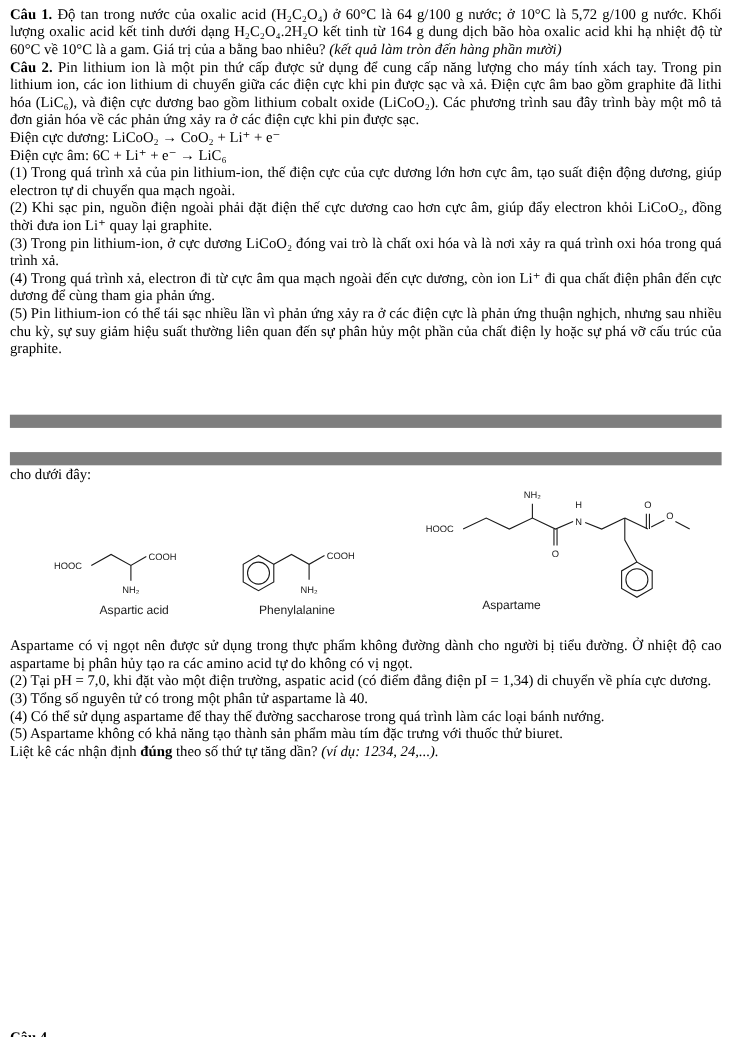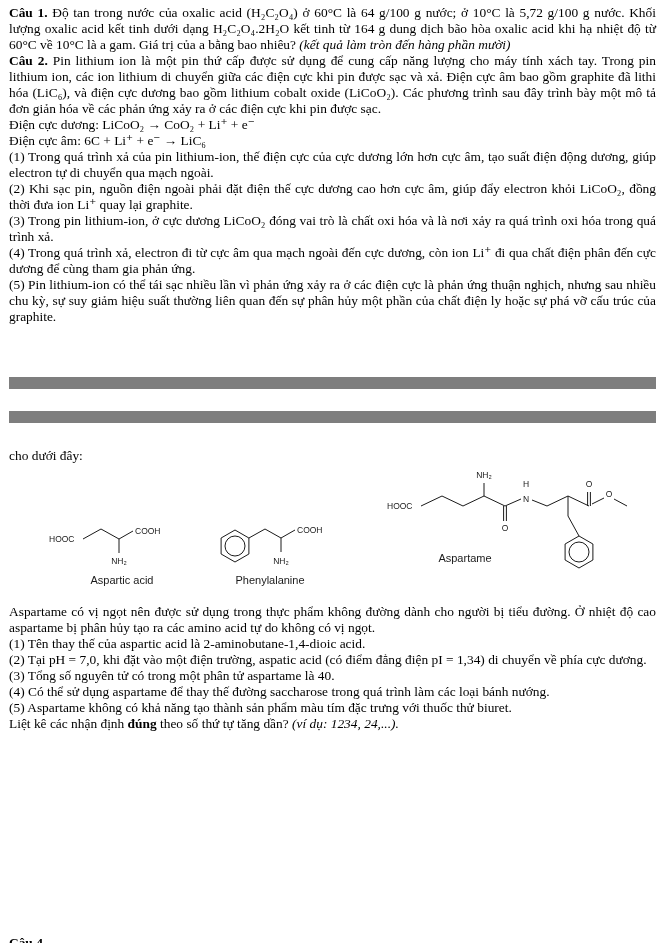--- a/index.html
+++ b/index.html
@@ -17,36 +17,36 @@
   p { margin: 0; text-align: justify; }
   b { font-weight: bold; }
   i { font-style: italic; }
 
   .q3-intro { margin-top: 66px; }
 
   .pagebreak { margin-top: 52px; }
   .pagebreak .bar { height: 12px; background: #7e7e7e; }
   .pagebreak .bar + .bar { margin-top: 22px; }
 
-  .continue-line { margin-top: 25px; }
+  .continue-line { }
 
   .figures { position: relative; height: 134px; margin-top: 2px; }
   .fig { position: absolute; }
   .fig-aspartic { left: 38px; top: 32px; width: 150px; }
   .fig-phenylalanine { left: 196px; top: 32px; width: 130px; }
   .fig-aspartame { left: 376px; top: 0; width: 260px; }
   .caption {
     position: absolute;
     font-family: "Liberation Sans", sans-serif;
     font-size: 11px;
     color: #1a1a1a;
     text-align: center;
   }
   .fig-aspartic .caption, .fig-phenylalanine .caption { left: 0; right: 0; top: 74px; }
-  .fig-aspartame .caption { left: 30px; width: 100px; top: 84px; }
+  .fig-aspartame .caption { left: 30px; width: 100px; top: 102px; }
 
   svg .bond { stroke: #1a1a1a; stroke-width: 1; fill: none; }
   svg .ring { stroke: #1a1a1a; stroke-width: 1; fill: none; }
   svg text { font-family: "Liberation Sans", sans-serif; font-size: 8.5px; fill: #1a1a1a; }
   svg text.mid { text-anchor: middle; }
 
   .desc { margin-top: 4px; }
 
   .sliver {
     position: absolute;
@@ -134,21 +134,20 @@
         <path class="bond" d="M207,38 L219,32"></path>
         <text x="224" y="31" class="mid">O</text>
         <path class="bond" d="M229,33 L242,40"></path>
       </svg>
       <div class="caption">Aspartame</div>
     </div>
 
   </div>
 
   <p class="desc">Aspartame có vị ngọt nên được sử dụng trong thực phẩm không đường dành cho người bị tiểu đường. Ở nhiệt độ cao aspartame bị phân hủy tạo ra các amino acid tự do không có vị ngọt.</p>
-  <p>(1) Tên thay thế của aspartic acid là 2-aminobutane-1,4-dioic acid.</p>
   <p>(2) Tại pH = 7,0, khi đặt vào một điện trường, aspatic acid (có điểm đẳng điện pI = 1,34) di chuyển về phía cực dương.</p>
   <p>(3) Tổng số nguyên tử có trong một phân tử aspartame là 40.</p>
   <p>(4) Có thể sử dụng aspartame để thay thế đường saccharose trong quá trình làm các loại bánh nướng.</p>
   <p>(5) Aspartame không có khả năng tạo thành sản phẩm màu tím đặc trưng với thuốc thử biuret.</p>
   <p><span>Liệt kê các nhận định </span><b>đúng</b><span> theo số thứ tự tăng dần? </span><i>(ví dụ: 1234, 24,...).</i></p>
 
 </div>
 
 <div class="sliver">
   <b>Câu 4.</b>

